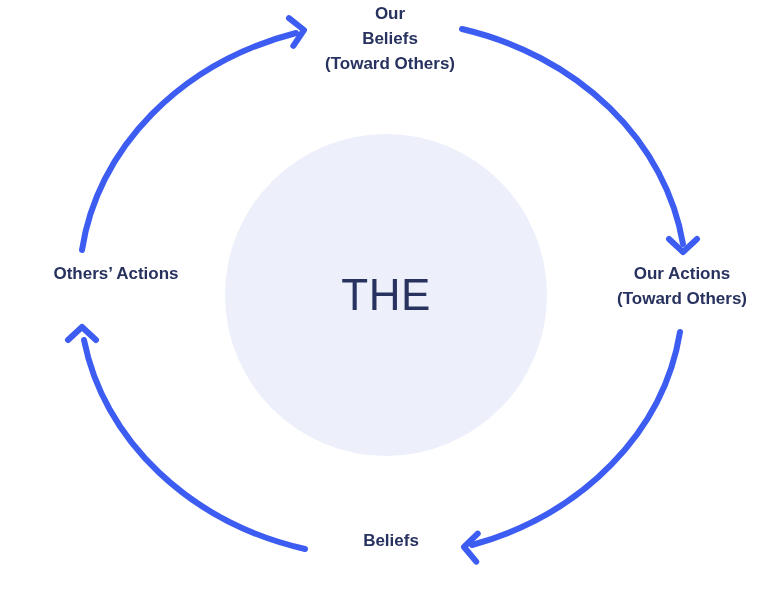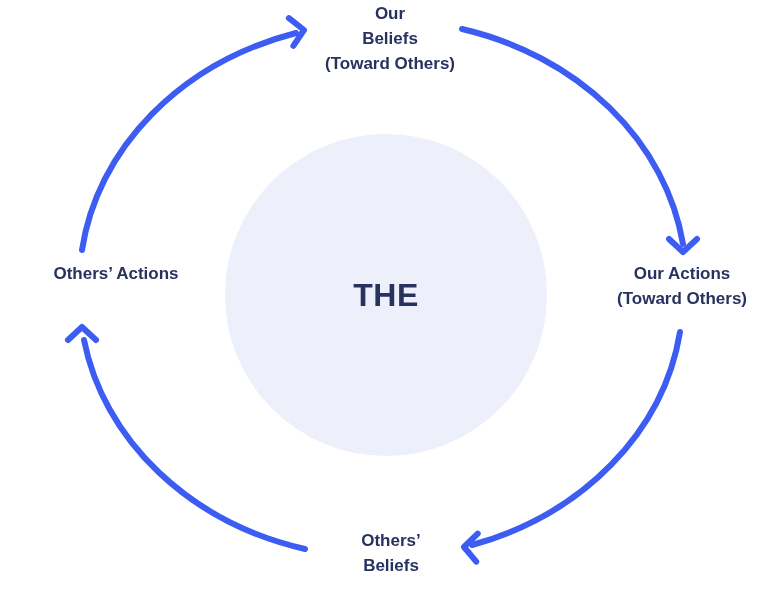--- a/index.html
+++ b/index.html
@@ -39,22 +39,22 @@
     height: 322px;
     border-radius: 50%;
     background: var(--circle_fill, #EDF0FA);
     display: flex;
     align-items: center;
     justify-content: center;
   }
   .diagram-title {
     text-align: left;
     color: var(--text, #28325F);
-    font-weight: bold;
-    font-size: 32px;
+    font-weight: normal;
+    font-size: 44px;
     line-height: 40px;
     letter-spacing: 0.5px;
   }
   .cycle-label {
     position: absolute;
     text-align: center;
     color: var(--text, #28325F);
     font-weight: bold;
     font-size: 17px;
     line-height: 25px;
@@ -96,21 +96,20 @@
     <div>Beliefs</div>
     <div>(Toward Others)</div>
   </div>
 
   <div class="cycle-label label-right">
     <div>Our Actions</div>
     <div>(Toward Others)</div>
   </div>
 
   <div class="cycle-label label-bottom">
-    <div>Others’</div>
     <div>Beliefs</div>
   </div>
 
   <div class="cycle-label label-left">
     <div>Others’ Actions</div>
   </div>
 
 </div>
 
 </body></html>

